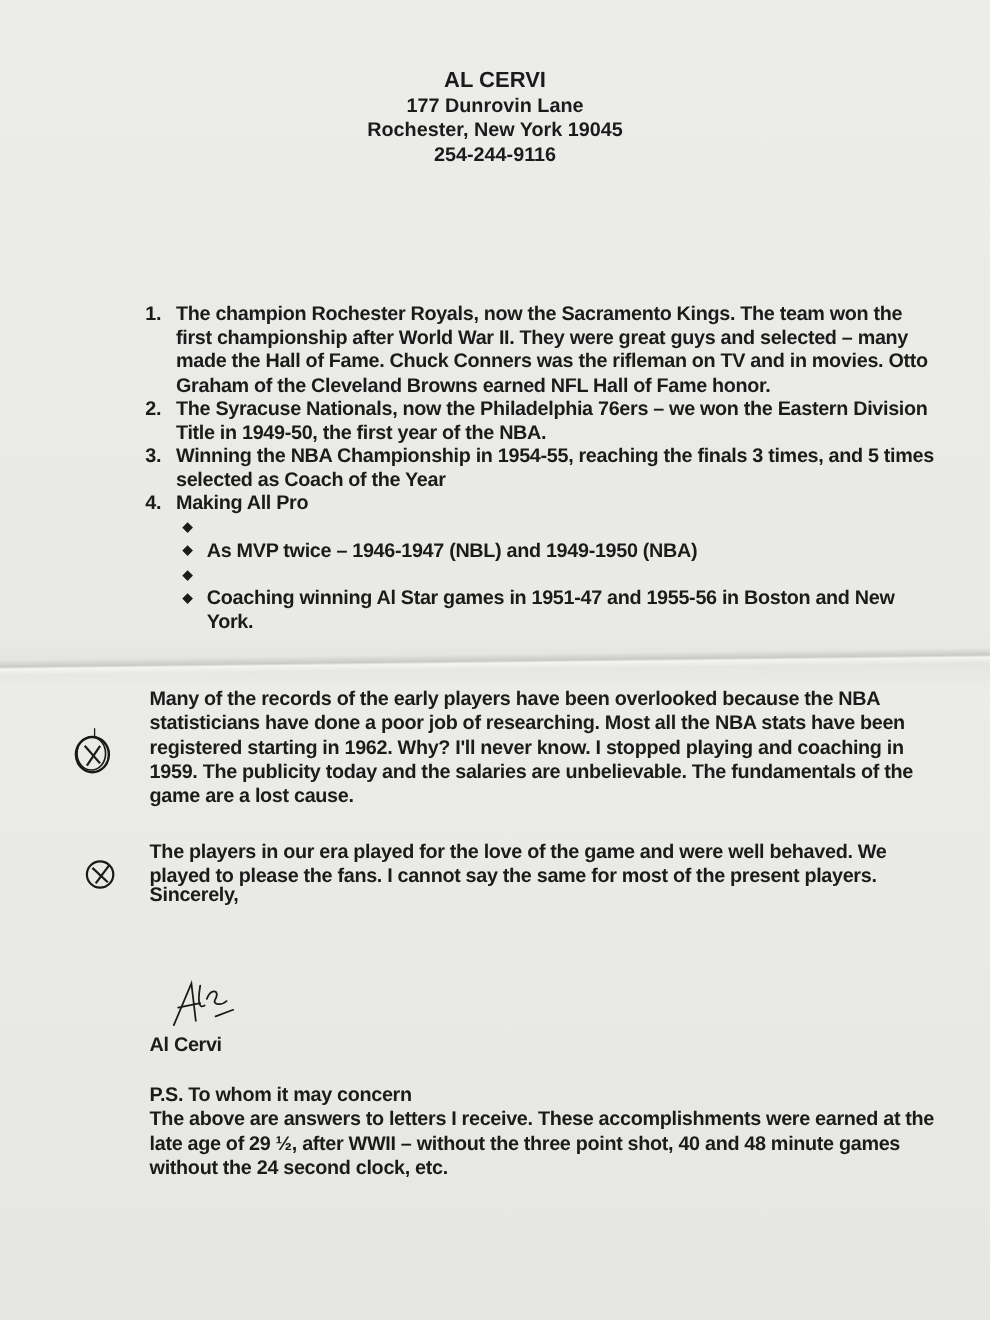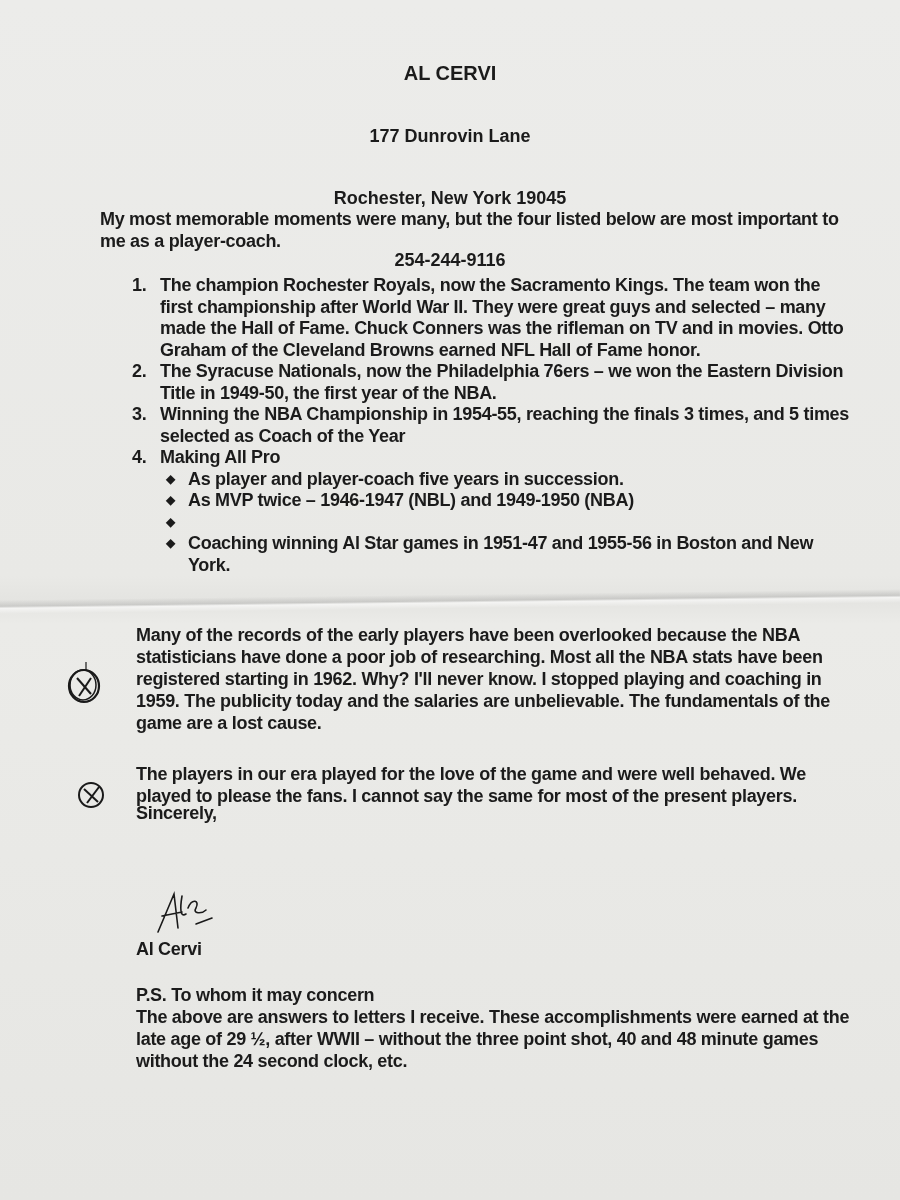--- a/index.html
+++ b/index.html
@@ -13,21 +13,21 @@
   }
   .paper { position:absolute; inset:0; }
   .fold {
     position:absolute; left:0; width:900px; top:600px; height:14px;
     background: linear-gradient(180deg, rgba(255,255,255,0) 0%, rgba(120,120,120,0.25) 45%, rgba(255,255,255,0.6) 60%, rgba(255,255,255,0) 100%);
     transform: rotate(-0.7deg);
     transform-origin: left center;
   }
   .header { position:absolute; top:62px; left:0; width:900px; text-align:center; }
   .header .name { font-size:20px; line-height:23px; }
-  .header .line { font-size:18px; line-height:22px;margin-top:40px; }
+  .header .line { font-size:18px; line-height:22px; }
   .intro { position:absolute; left:100px; top:208px; width:740px; font-size:18px; line-height:22px; letter-spacing:-0.3px; }
   .list { position:absolute; left:132px; top:275px; width:720px; font-size:18px; line-height:21.5px; letter-spacing:-0.3px; }
   .item { display:flex; }
   .item .num { width:28px; flex:none; }
   .item .txt { flex:1; }
   .bullets { margin-left:28px; }
   .bullet { display:flex; }
   .bullet .dot { width:28px; flex:none; font-size:12px; line-height:21.5px; padding-left:6px; box-sizing:border-box; }
   .para { position:absolute; left:136px; width:720px; font-size:18px; line-height:22px; letter-spacing:-0.3px; }
   .mark { position:absolute; }
@@ -39,21 +39,20 @@
 <div class="paper">
   <div class="fold"></div>
 
   <div class="header">
     <div class="name">AL CERVI</div>
     <div class="line">177 Dunrovin Lane</div>
     <div class="line">Rochester, New York 19045</div>
     <div class="line">254-244-9116</div>
   </div>
 
-  <div class="intro">My most memorable moments were many, but the four listed below are most important to me as a player-coach.</div>
 
   <div class="list">
     <div class="item">
       <span class="num">1.</span>
       <span class="txt">The champion Rochester Royals, now the Sacramento Kings.  The team won the first championship after World War II.  They were great guys and selected – many made the Hall of Fame.  Chuck Conners was the rifleman on TV and in movies.  Otto Graham of the Cleveland Browns earned NFL Hall of Fame honor.</span>
     </div>
     <div class="item">
       <span class="num">2.</span>
       <span class="txt">The Syracuse Nationals, now the Philadelphia 76ers – we won the Eastern Division Title in 1949-50, the first year of the NBA.</span>
     </div>
@@ -61,21 +60,20 @@
       <span class="num">3.</span>
       <span class="txt">Winning the NBA Championship in 1954-55, reaching the finals 3 times, and 5 times selected as Coach of the Year</span>
     </div>
     <div class="item">
       <span class="num">4.</span>
       <span class="txt">Making All Pro</span>
     </div>
     <div class="bullets">
       <div class="bullet">
         <span class="dot">◆</span>
-        <span>As player and player-coach five years in succession.</span>
       </div>
       <div class="bullet">
         <span class="dot">◆</span>
         <span>As MVP twice – 1946-1947 (NBL) and 1949-1950 (NBA)</span>
       </div>
       <div class="bullet">
         <span class="dot">◆</span>
       </div>
       <div class="bullet">
         <span class="dot">◆</span>

